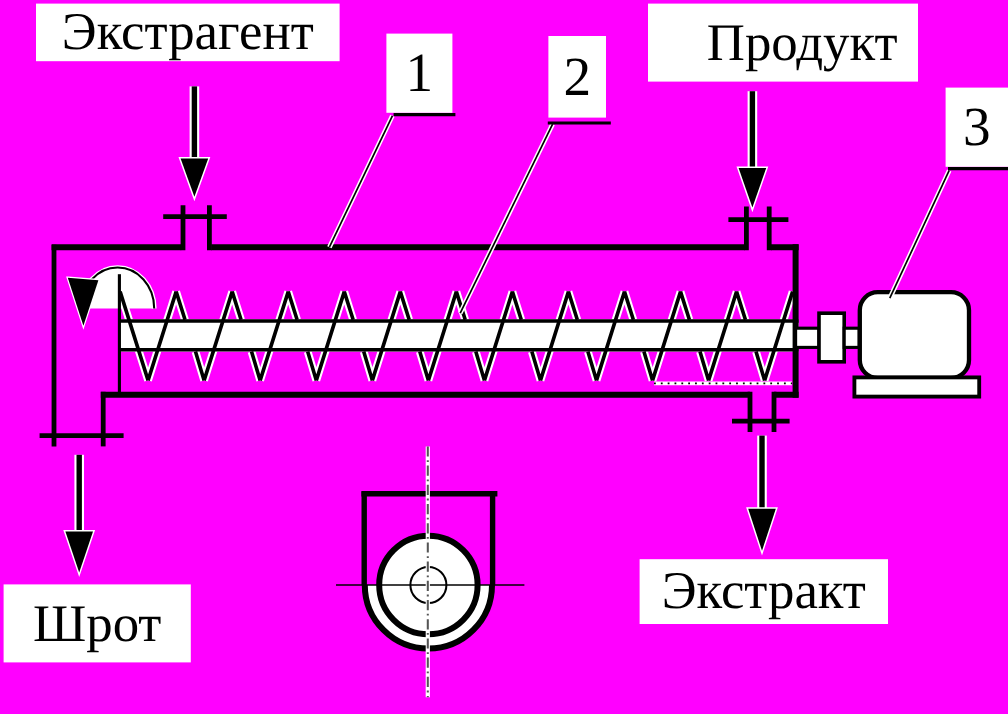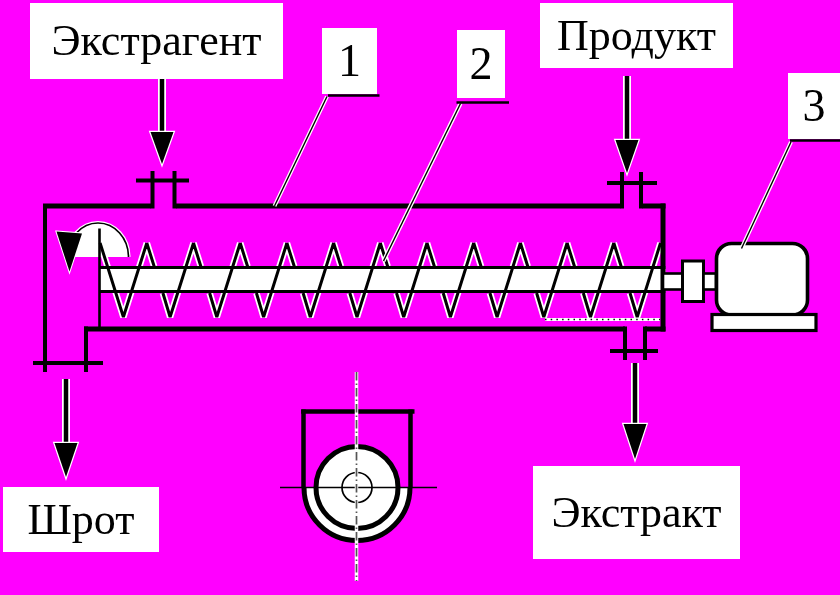--- a/index.html
+++ b/index.html
@@ -10,24 +10,24 @@
   }
   .stage svg{position:absolute;left:0;top:0;}
   .lbl{
     position:absolute;background:#ffffff;color:#000;
     display:flex;align-items:center;justify-content:center;
     font-family:"Liberation Serif","DejaVu Serif",serif;
     line-height:1;white-space:nowrap;
   }
   .lbl.word{font-size:44px;}
   .lbl.num{font-size:46px;}
-  #lbl-extragent{left:30px;top:3px;width:253px;height:76px;}
-  #lbl-product{left:540px;top:3px;width:193px;height:65px;}
+  #lbl-extragent{left:30px;top:3px;width:253px;height:48px;}
+  #lbl-product{left:540px;top:3px;width:193px;height:65px;padding-left:32px;}
   #lbl-shrot{left:3px;top:487px;width:156px;height:65px;}
-  #lbl-extract{left:533px;top:466px;width:207px;height:93px;}
+  #lbl-extract{left:533px;top:466px;width:207px;height:54px;}
   #lbl-n1{left:322px;top:28px;width:55px;height:66px;}
   #lbl-n2{left:457px;top:30px;width:48px;height:68px;}
   #lbl-n3{left:788px;top:73px;width:52px;height:66px;}
 </style>
 </head>
 <body>
 
 <div class="stage">
 
 <svg width="840" height="595" viewBox="0 0 840 595">

